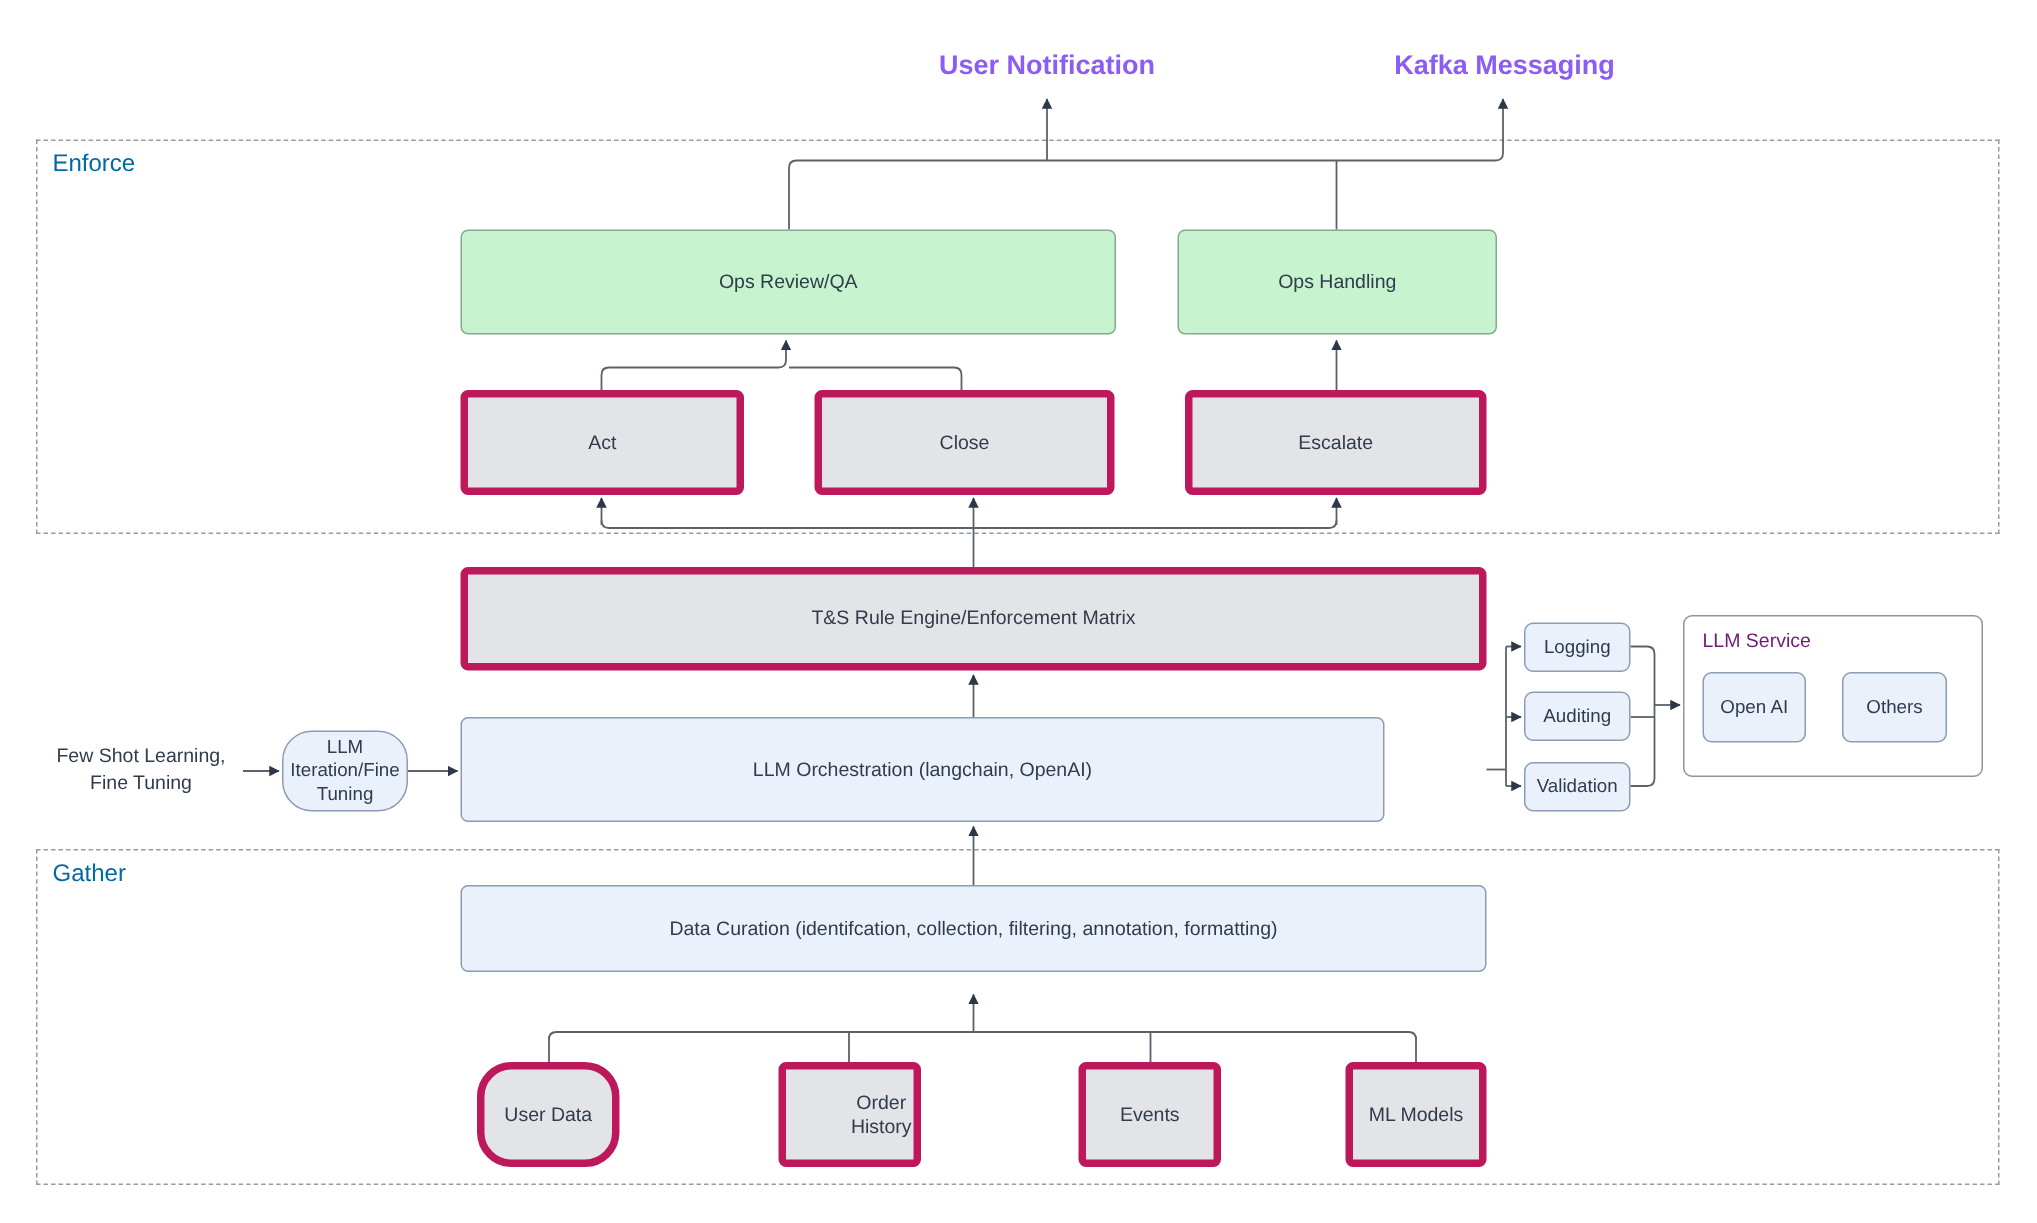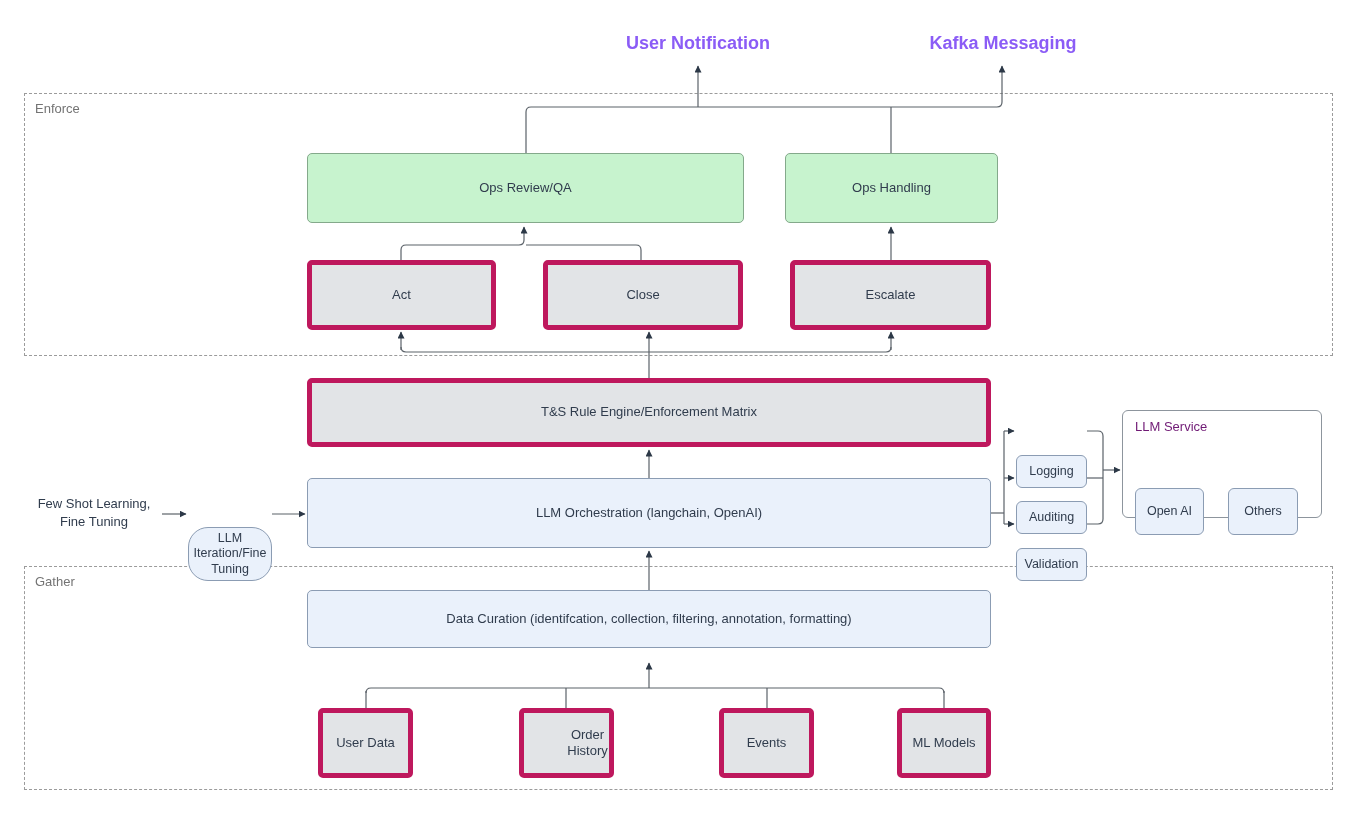--- a/index.html
+++ b/index.html
@@ -5,32 +5,32 @@
   html,body{margin:0;padding:0;background:#ffffff;}
   #canvas{
     position:relative;width:1358px;height:815px;background:#ffffff;
     font-family:"Liberation Sans","DejaVu Sans",sans-serif;color:#303c4d;overflow:hidden;
   }
   .section{
     position:absolute;border:1px dashed #9b9b9b;background:transparent;z-index:1;
     box-sizing:border-box;
   }
   .section-label{
-    position:absolute;top:7px;left:10px;font-size:13px;color:#737373;
+    position:absolute;top:7px;left:10px;font-size:16px;color:#0369a1;
   }
   #edges{position:absolute;top:0;left:0;z-index:5;}
   .node{
     position:absolute;box-sizing:border-box;display:flex;align-items:center;justify-content:center;
     text-align:center;font-size:13px;line-height:1.25;z-index:10;border-radius:5px;
     padding:2px 6px;
   }
   .green{background:#c7f3ce;border:1px solid #84a98b;}
   .gray{background:#e2e4e7;border:5px solid #be185d;}
   .blue{background:#eaf1fb;border:1px solid #8b9cb3;}
-  .small{font-size:12.5px;border-radius:6px;margin-top:40px;}
+  .small{font-size:12.5px;border-radius:6px;}
   .plain-label{
     position:absolute;z-index:10;text-align:center;font-size:13px;line-height:1.35;
   }
   .top-label{
     position:absolute;z-index:10;text-align:center;font-size:18px;font-weight:bold;color:#8b5cf6;
   }
   .container-box{
     position:absolute;box-sizing:border-box;border:1px solid #8d959d;border-radius:6px;
     background:#ffffff;z-index:8;
   }
@@ -102,37 +102,37 @@
     </g>
   </svg>
 
   <div class="node green" style="left:307px;top:153px;width:437px;height:70px;">Ops Review/QA</div>
   <div class="node green" style="left:785px;top:153px;width:213px;height:70px;">Ops Handling</div>
   <div class="node gray" style="left:307px;top:260px;width:189px;height:70px;">Act</div>
   <div class="node gray" style="left:543px;top:260px;width:200px;height:70px;">Close</div>
   <div class="node gray" style="left:790px;top:260px;width:201px;height:70px;">Escalate</div>
 
   <div class="node gray" style="left:307px;top:378px;width:684px;height:69px;">T&amp;S Rule Engine/Enforcement Matrix</div>
-  <div class="node blue" style="left:307px;top:478px;width:684px;height:70px;">LLM Orchestration (langchain, OpenAI)</div>
+  <div class="node blue" style="left:307px;top:478px;width:616px;height:70px;">LLM Orchestration (langchain, OpenAI)</div>
 
   <div class="plain-label" style="left:28px;top:495px;width:132px;">
     <div>Few Shot Learning,</div>
     <div>Fine Tuning</div>
   </div>
   <div class="node blue small" style="left:188px;top:487px;width:84px;height:54px;padding:2px 8px;border-radius:20px;">LLM Iteration/Fine Tuning</div>
 
   <div class="node blue small" style="left:1016px;top:415px;width:71px;height:33px;">Logging</div>
   <div class="node blue small" style="left:1016px;top:461px;width:71px;height:33px;">Auditing</div>
   <div class="node blue small" style="left:1016px;top:508px;width:71px;height:33px;">Validation</div>
 
   <div class="container-box" style="left:1122px;top:410px;width:200px;height:108px;">
     <div class="container-label">LLM Service</div>
   </div>
   <div class="node blue small" style="left:1135px;top:448px;width:69px;height:47px;">Open AI</div>
   <div class="node blue small" style="left:1228px;top:448px;width:70px;height:47px;">Others</div>
 
   <div class="node blue" style="left:307px;top:590px;width:684px;height:58px;">Data Curation (identifcation, collection, filtering, annotation, formatting)</div>
-  <div class="node gray" style="left:318px;top:708px;width:95px;height:70px;">User Data</div>
+  <div class="node gray" style="left:318px;top:708px;width:95px;height:70px;border-radius:23px;">User Data</div>
   <div class="node gray" style="left:519px;top:708px;width:95px;height:70px;padding-left:48px;">Order History</div>
   <div class="node gray" style="left:719px;top:708px;width:95px;height:70px;">Events</div>
   <div class="node gray" style="left:897px;top:708px;width:94px;height:70px;">ML Models</div>
 
 </div>
 
 </body></html>

